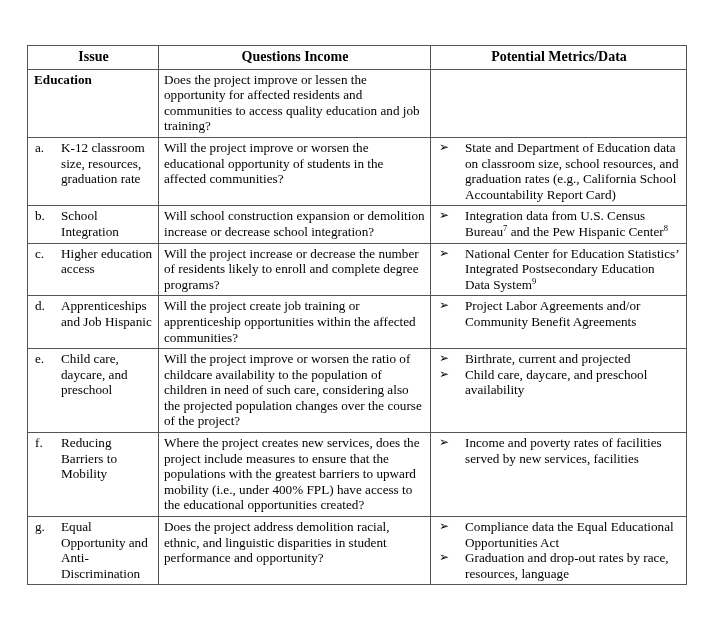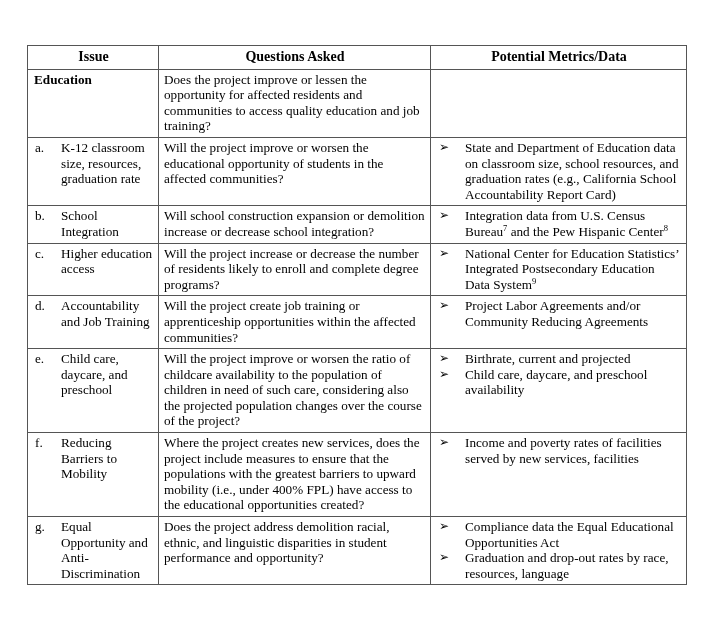--- a/index.html
+++ b/index.html
@@ -98,21 +98,21 @@
 <div class="page">
   <table class="matrix">
     <colgroup>
       <col class="c-issue">
       <col class="c-quest">
       <col class="c-metric">
     </colgroup>
     <thead>
       <tr>
         <th>Issue</th>
-        <th>Questions Asked</th>
+        <th>Questions Income</th>
         <th>Potential Metrics/Data</th>
       </tr>
     </thead>
     <tbody id="tbody">
         <tr>
           <td class="issue-cell">
             <div class="issue-group">Education</div>
           </td>
           <td>
             <span class="q-text">Does the project improve or lessen the opportunity for affected residents and communities to access quality education and job training?</span>
@@ -164,29 +164,29 @@
           <td>
             <ul class="metrics">
               <li><span class="arrow">➢</span><span>National Center for Education Statistics’ Integrated Postsecondary Education Data System<sup>9</sup></span></li>
             </ul>
           </td>
         </tr>
         <tr>
           <td class="issue-cell">
             <div class="issue-item">
               <span class="marker">d.</span>
-              <span class="itext">Accountability and Job Training</span>
+              <span class="itext">Apprenticeships and Job Hispanic</span>
             </div>
           </td>
           <td>
             <span class="q-text">Will the project create job training or apprenticeship opportunities within the affected communities?</span>
           </td>
           <td>
             <ul class="metrics">
-              <li><span class="arrow">➢</span><span>Project Labor Agreements and/or Community Reducing Agreements</span></li>
+              <li><span class="arrow">➢</span><span>Project Labor Agreements and/or Community Benefit Agreements</span></li>
             </ul>
           </td>
         </tr>
         <tr>
           <td class="issue-cell">
             <div class="issue-item">
               <span class="marker">e.</span>
               <span class="itext">Child care, daycare, and preschool</span>
             </div>
           </td>

